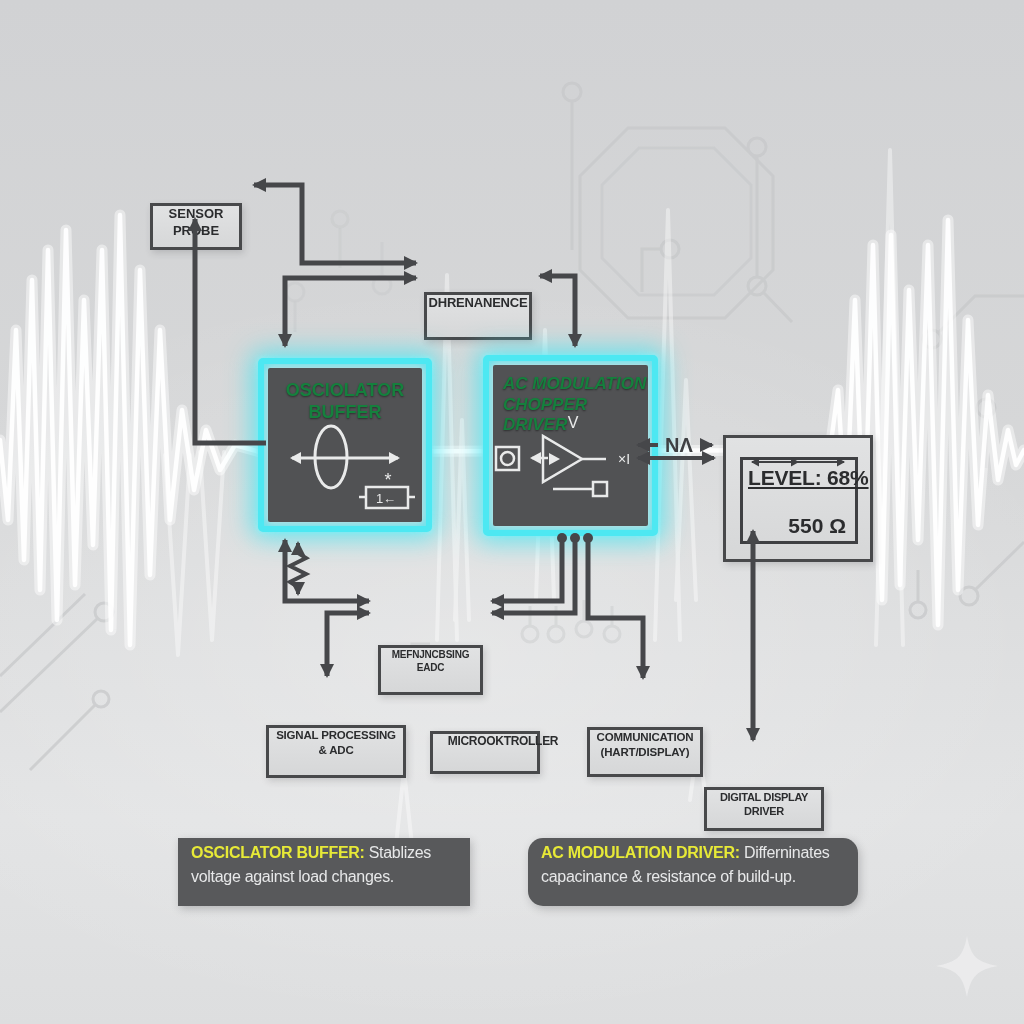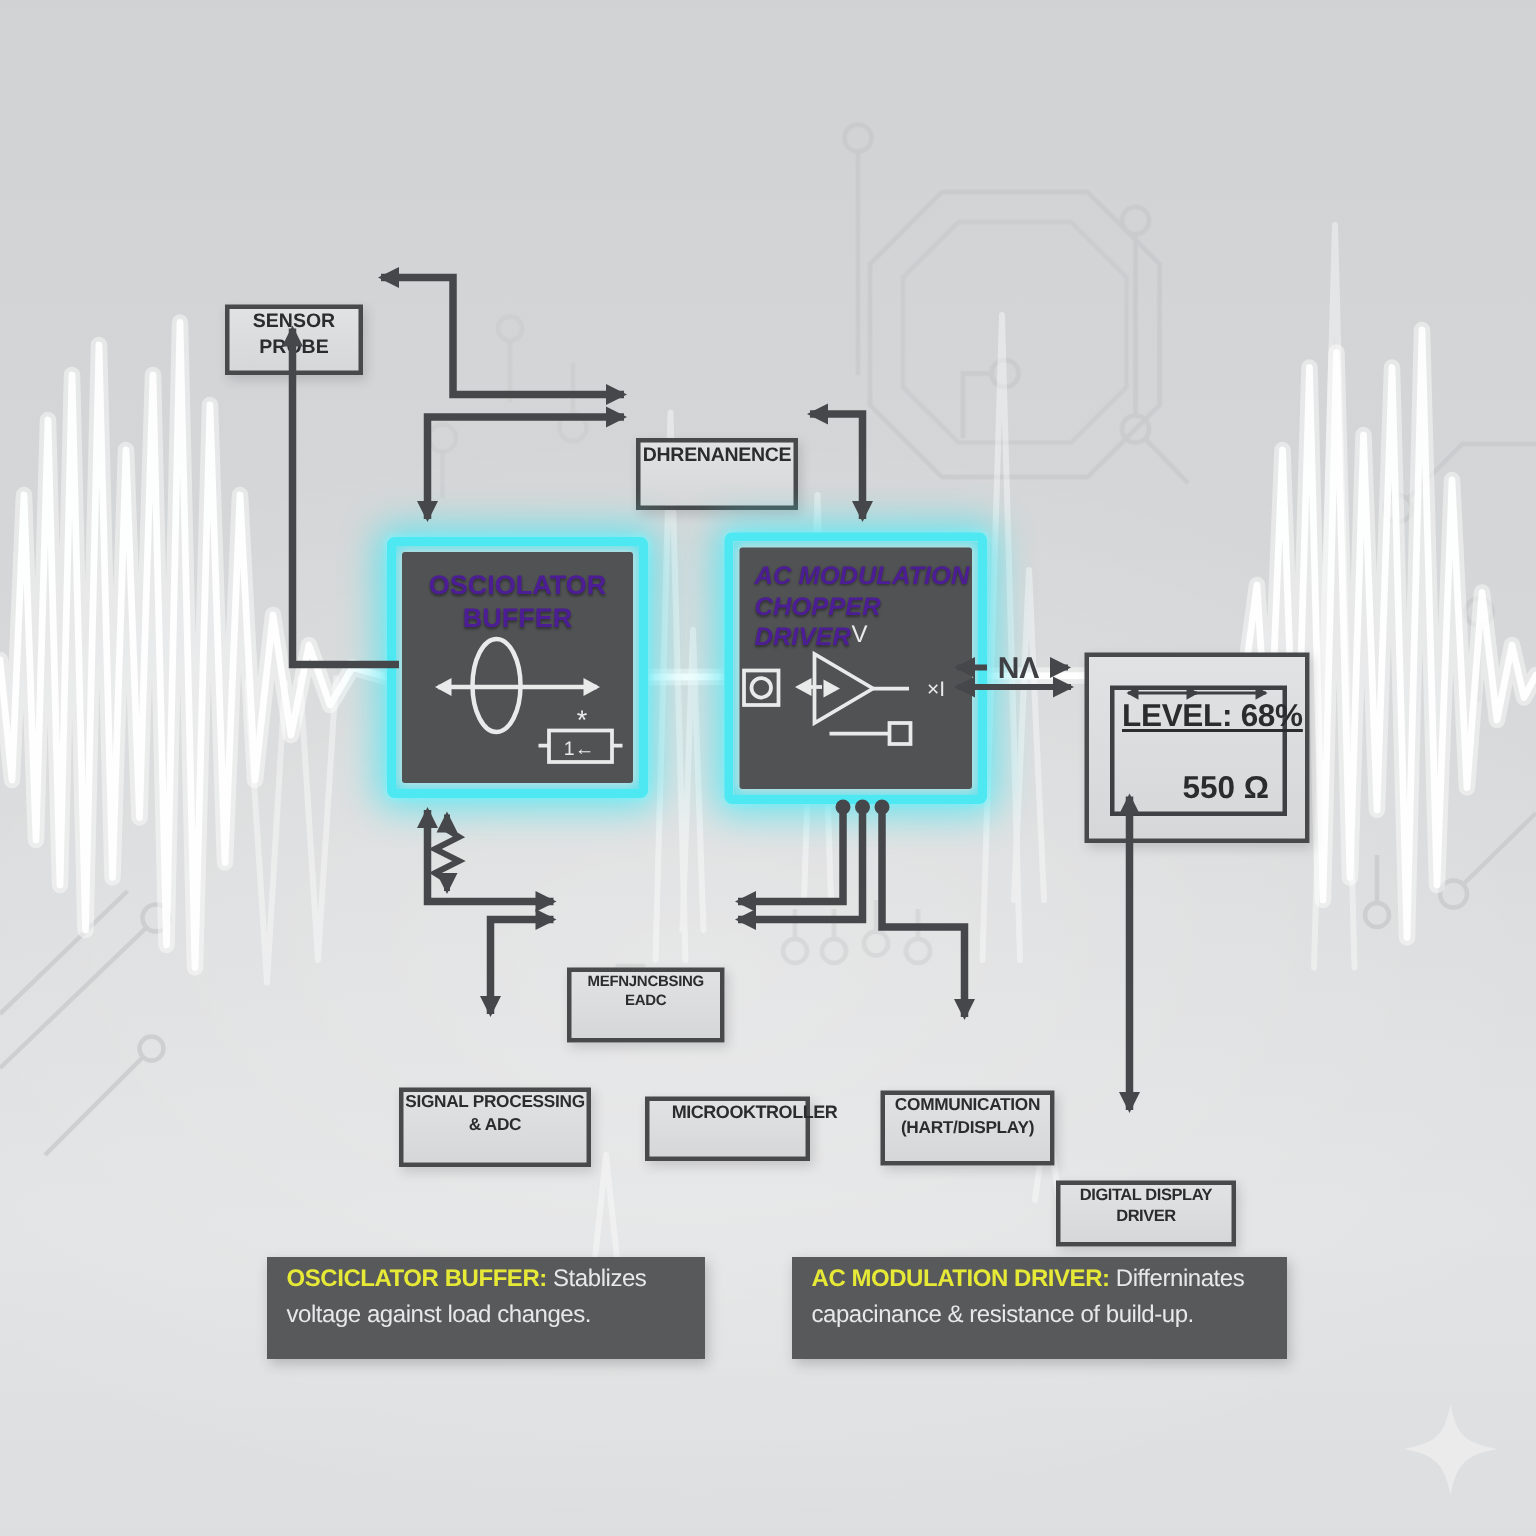--- a/index.html
+++ b/index.html
@@ -21,21 +21,21 @@
   }
   
   .gbox{
     position:absolute;box-sizing:border-box;border:6px solid #4de8f2;border-radius:5px;
     background:#c9dfe1;
     box-shadow:0 0 24px 7px rgba(70,228,240,.75),0 0 4px 1px rgba(190,250,253,.9),
                inset 0 0 8px 2px rgba(70,228,240,.8);
   }
   .gbox .ginner{position:absolute;inset:4px;background:#515254;border-radius:2px;}
   .gtitle{
-    position:absolute;color:#4c1d95;font-weight:bold;white-space:pre-line;
+    position:absolute;color:#15803d;font-weight:bold;white-space:pre-line;
     text-shadow:0 1px 2px rgba(0,0,0,.45);line-height:1.22;
   }
   
   .lvl-inner{position:absolute;border:3px solid #3f4043;box-sizing:border-box;}
   .lvl-line1{position:absolute;font-weight:bold;color:#2b2c2e;font-size:21px;letter-spacing:-0.2px;}
   .lvl-line2{position:absolute;font-weight:bold;color:#2b2c2e;font-size:21px;text-align:right;}
   
   .caption{
     position:absolute;background:#58595b;box-shadow:2px 3px 8px rgba(50,50,55,.25);
     color:#e7e8e9;font-size:16px;letter-spacing:-0.3px;line-height:1.5;
@@ -149,21 +149,21 @@
     <div class="lvl-inner" style="left:14px;top:19px;width:118px;height:87px;"></div>
     <div class="lvl-line1" style="left:22px;top:26px;text-decoration:underline;">LEVEL: 68%</div>
     <div class="lvl-line2" style="right:24px;top:74px;">550 Ω</div>
   </div>
 
   <div class="pbox" style="left:378px;top:605px;width:105px;height:50px;font-size:10px;letter-spacing:-0.2px;">
     <span>MEFNJNCBSING
 EADC</span>
   </div>
 
-  <div class="pbox" style="left:266px;top:685px;width:128px;height:53px;font-size:11.5px;letter-spacing:-0.2px;">
+  <div class="pbox" style="left:266px;top:685px;width:140px;height:53px;font-size:11.5px;letter-spacing:-0.2px;">
     <span>SIGNAL PROCESSING
 &amp; ADC</span>
   </div>
 
   <div class="pbox" style="left:430px;top:691px;width:110px;height:43px;font-size:12px;letter-spacing:-0.3px;padding-left:36px;">
     <span>MICROOKTROLLER</span>
   </div>
 
   <div class="pbox" style="left:587px;top:687px;width:116px;height:50px;font-size:11.5px;letter-spacing:-0.2px;">
     <span>COMMUNICATION
@@ -247,17 +247,17 @@
     <g stroke="#3f4043" stroke-width="2" fill="none">
       <path d="M 752,462 H 844" marker-start="url(#lahs)" marker-end="url(#lah)"></path>
       <path d="M 792,462 h 6" marker-end="url(#lah)"></path>
     </g>
   </svg>
 
   <div class="caption" style="left:178px;top:838px;width:292px;height:68px;">
     <strong>OSCICLATOR BUFFER:</strong><span> Stablizes voltage against load changes.</span>
   </div>
 
-  <div class="caption" style="left:528px;top:838px;width:330px;height:68px;">
+  <div class="caption" style="left:528px;top:838px;width:330px;height:68px;border-radius:15px;">
     <strong>AC MODULATION DRIVER:</strong><span> Differninates capacinance &amp; resistance of build-up.</span>
   </div>
 
 </div>
 
 </body></html>

